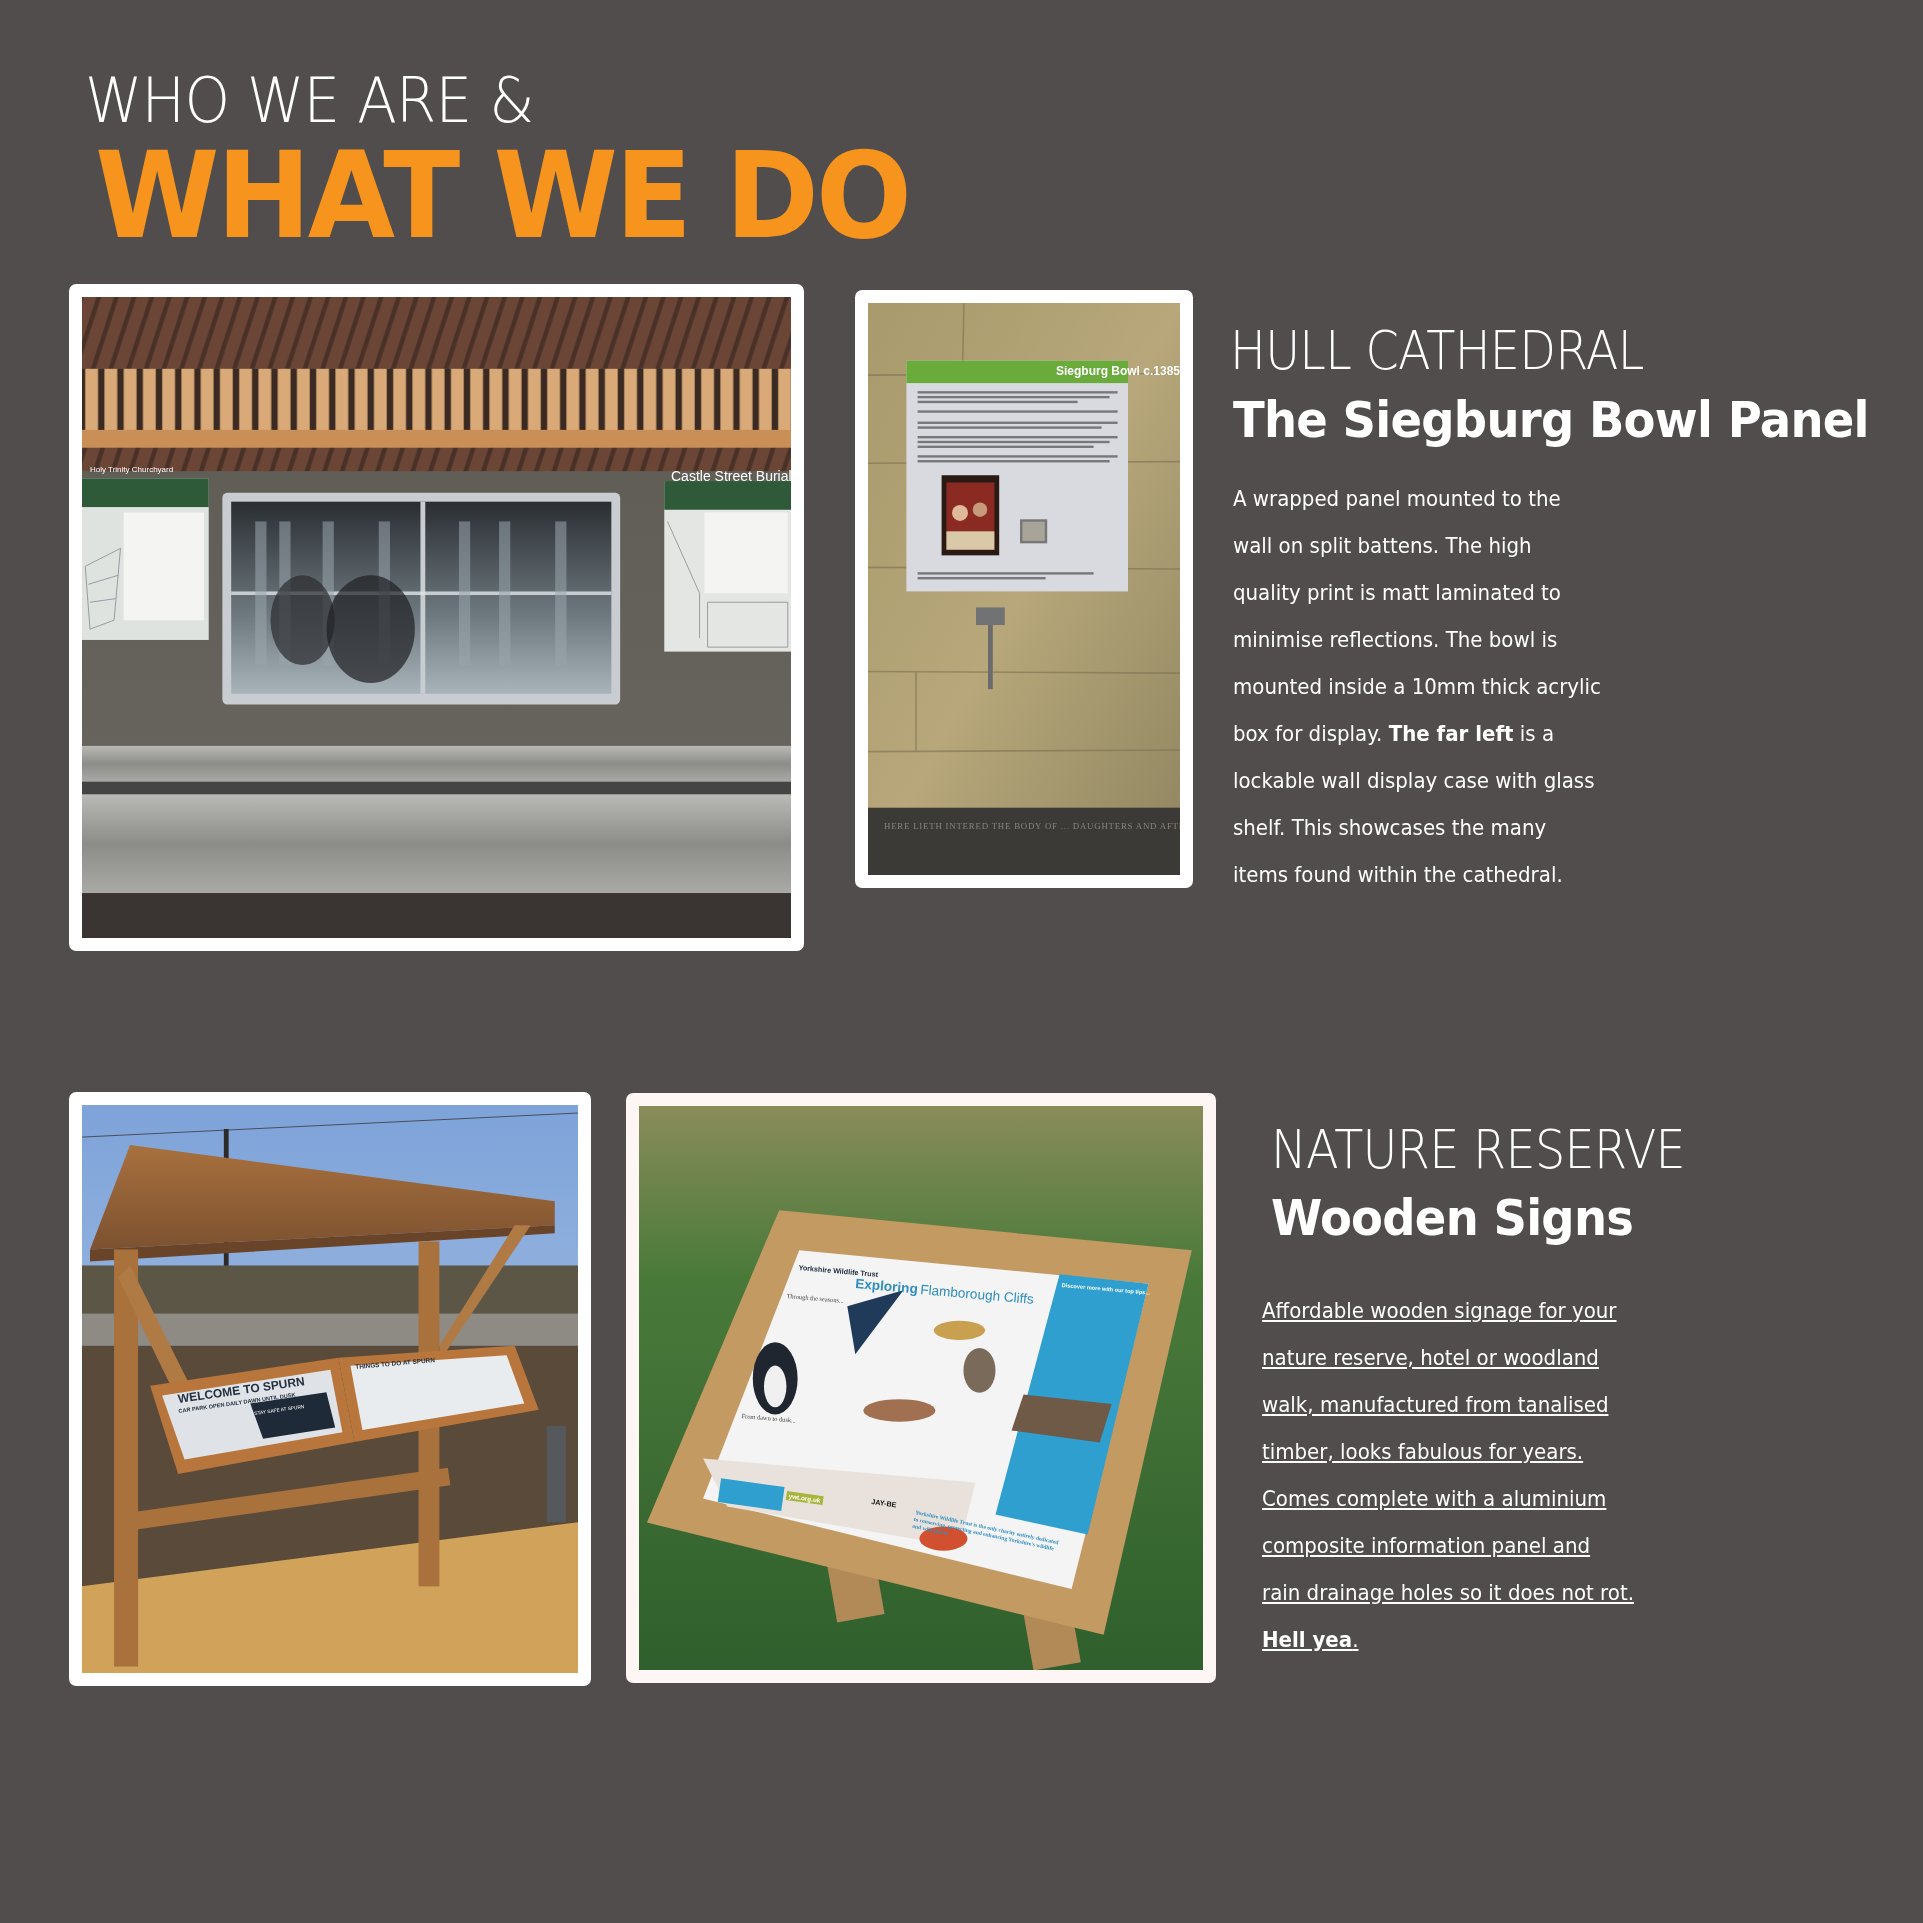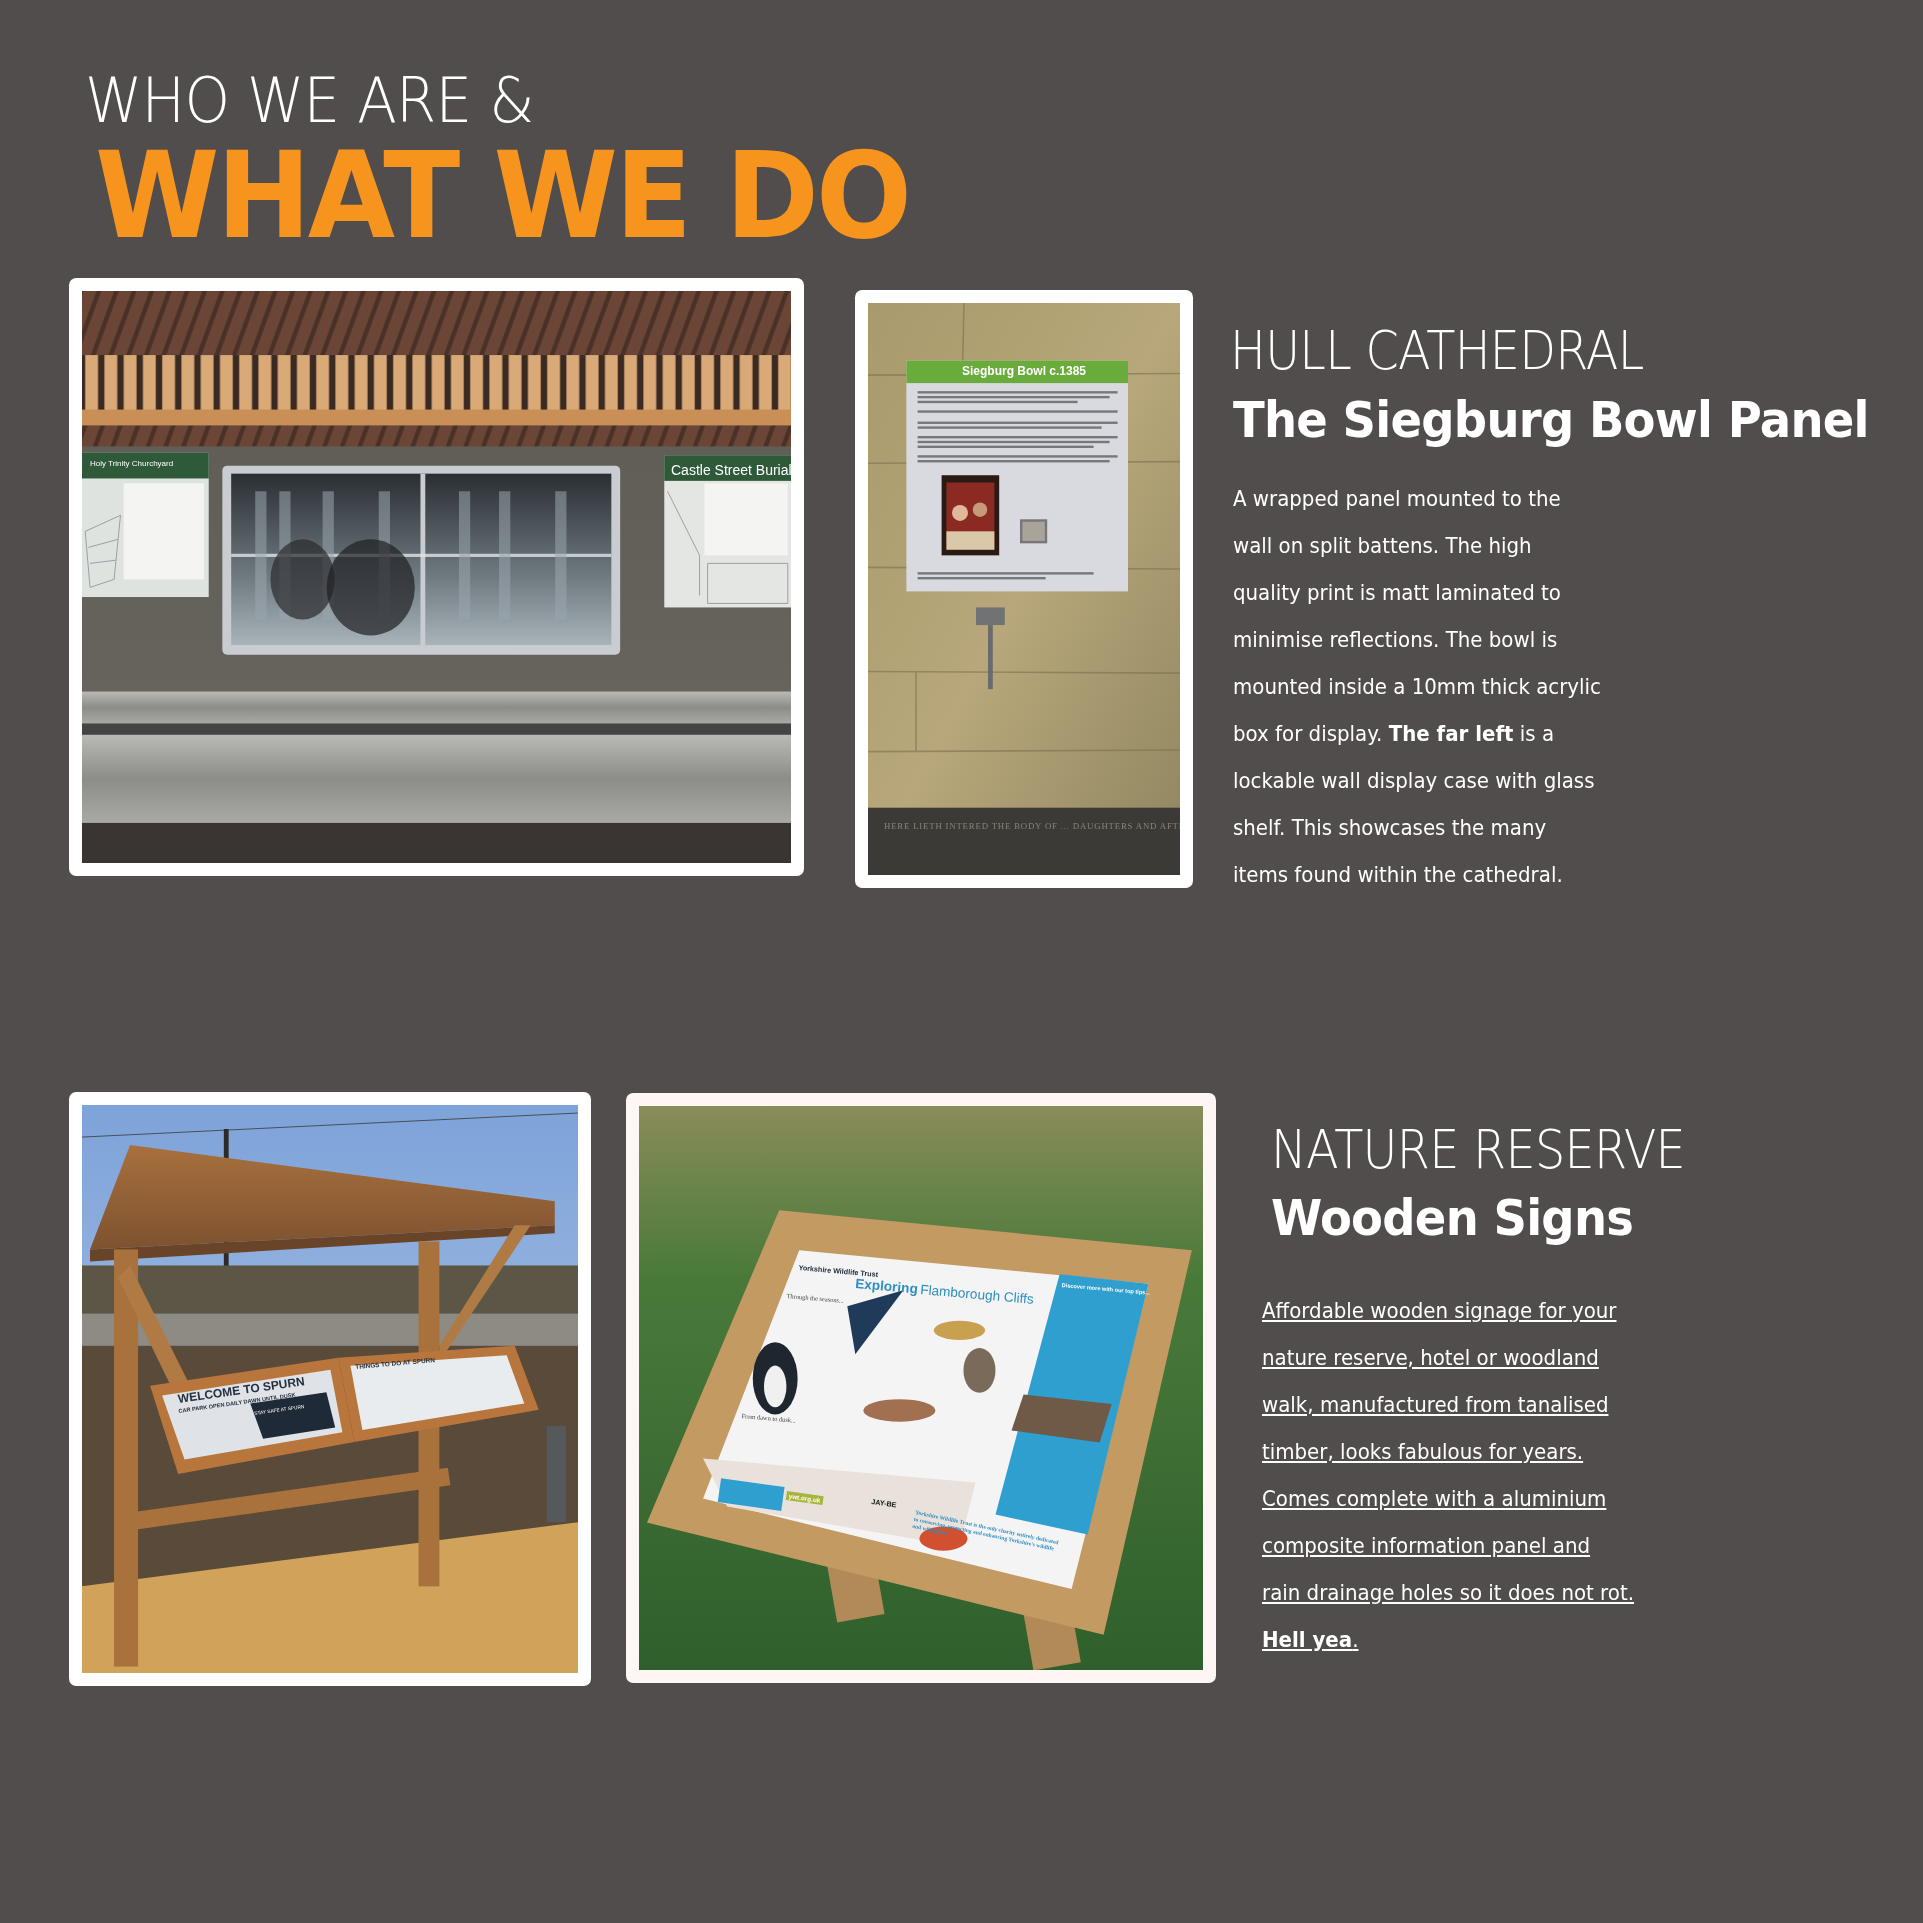--- a/index.html
+++ b/index.html
@@ -44,21 +44,21 @@
 
   
   .ov { position:absolute; font-family:"Liberation Sans", sans-serif; white-space:nowrap; }
 </style>
 </head>
 <body>
 
 <div class="abs title-line1">WHO WE ARE &amp;</div>
 <div class="abs title-line2">WHAT WE DO</div>
 
-<div class="abs frame" style="left:69px; top:278px; width:735px; height:598px;text-align:right;">
+<div class="abs frame" style="left:69px; top:284px; width:735px; height:667px;text-align:right;">
   <div class="photo" title="Lockable wall display case with glass shelf between two wall panels">
     <svg viewBox="0 0 884 714" preserveAspectRatio="none">
       <defs>
         <linearGradient id="wood1" x1="0" y1="0" x2="0" y2="1">
           <stop offset="0" stop-color="#5a3a2e"></stop>
             <stop offset="1" stop-color="#3d2822"></stop>
         </linearGradient>
         <linearGradient id="stone1" x1="0" y1="0" x2="0" y2="1">
           <stop offset="0" stop-color="#5d5a52"></stop>
             <stop offset="1" stop-color="#6a6861"></stop>
@@ -173,21 +173,21 @@
       <rect x="98" y="224" width="60" height="84" fill="#8a2a22"></rect>
       <circle cx="115" cy="262" r="10" fill="#e0b89a"></circle>
         <circle cx="140" cy="258" r="9" fill="#c69a7a"></circle>
       <rect x="98" y="285" width="60" height="23" fill="#d9c9a8"></rect>
       <rect x="190" y="270" width="34" height="30" fill="#777"></rect>
       <rect x="193" y="273" width="28" height="24" fill="#a9a49a"></rect>
       <rect x="135" y="380" width="36" height="22" fill="#707274"></rect>
       <rect x="150" y="402" width="6" height="80" fill="#6a6b6d"></rect>
       <rect x="0" y="630" width="390" height="84" fill="#3c3a36"></rect>
     </svg>
-    <div class="ov" style="left:0; right:0; top:61px; text-align:center; font-size:12px; font-weight:bold; color:#fff;">Siegburg Bowl c.1385</div>
+    <div class="ov" style="left:0; right:0; top:61px; text-align:right; font-size:12px; font-weight:bold; color:#fff;">Siegburg Bowl c.1385</div>
     <div class="ov" style="left:16px; top:518px; font-size:8.8px; color:#8a8478; font-family:'Liberation Serif', serif; letter-spacing:0.8px;">HERE LIETH INTERED THE BODY OF ... DAUGHTERS AND AFTER</div>
   </div>
 </div>
 
 <div class="abs sec-kicker" style="left:1230px; top:324px;">HULL CATHEDRAL</div>
 <div class="abs sec-title" style="left:1233px; top:395px;">The Siegburg Bowl Panel</div>
 <div class="abs sec-body" style="left:1233px; top:475px;">
   <span class="line">A wrapped panel mounted to the</span>
   <span class="line">wall on split battens. The high</span>
   <span class="line">quality print is matt laminated to</span>

